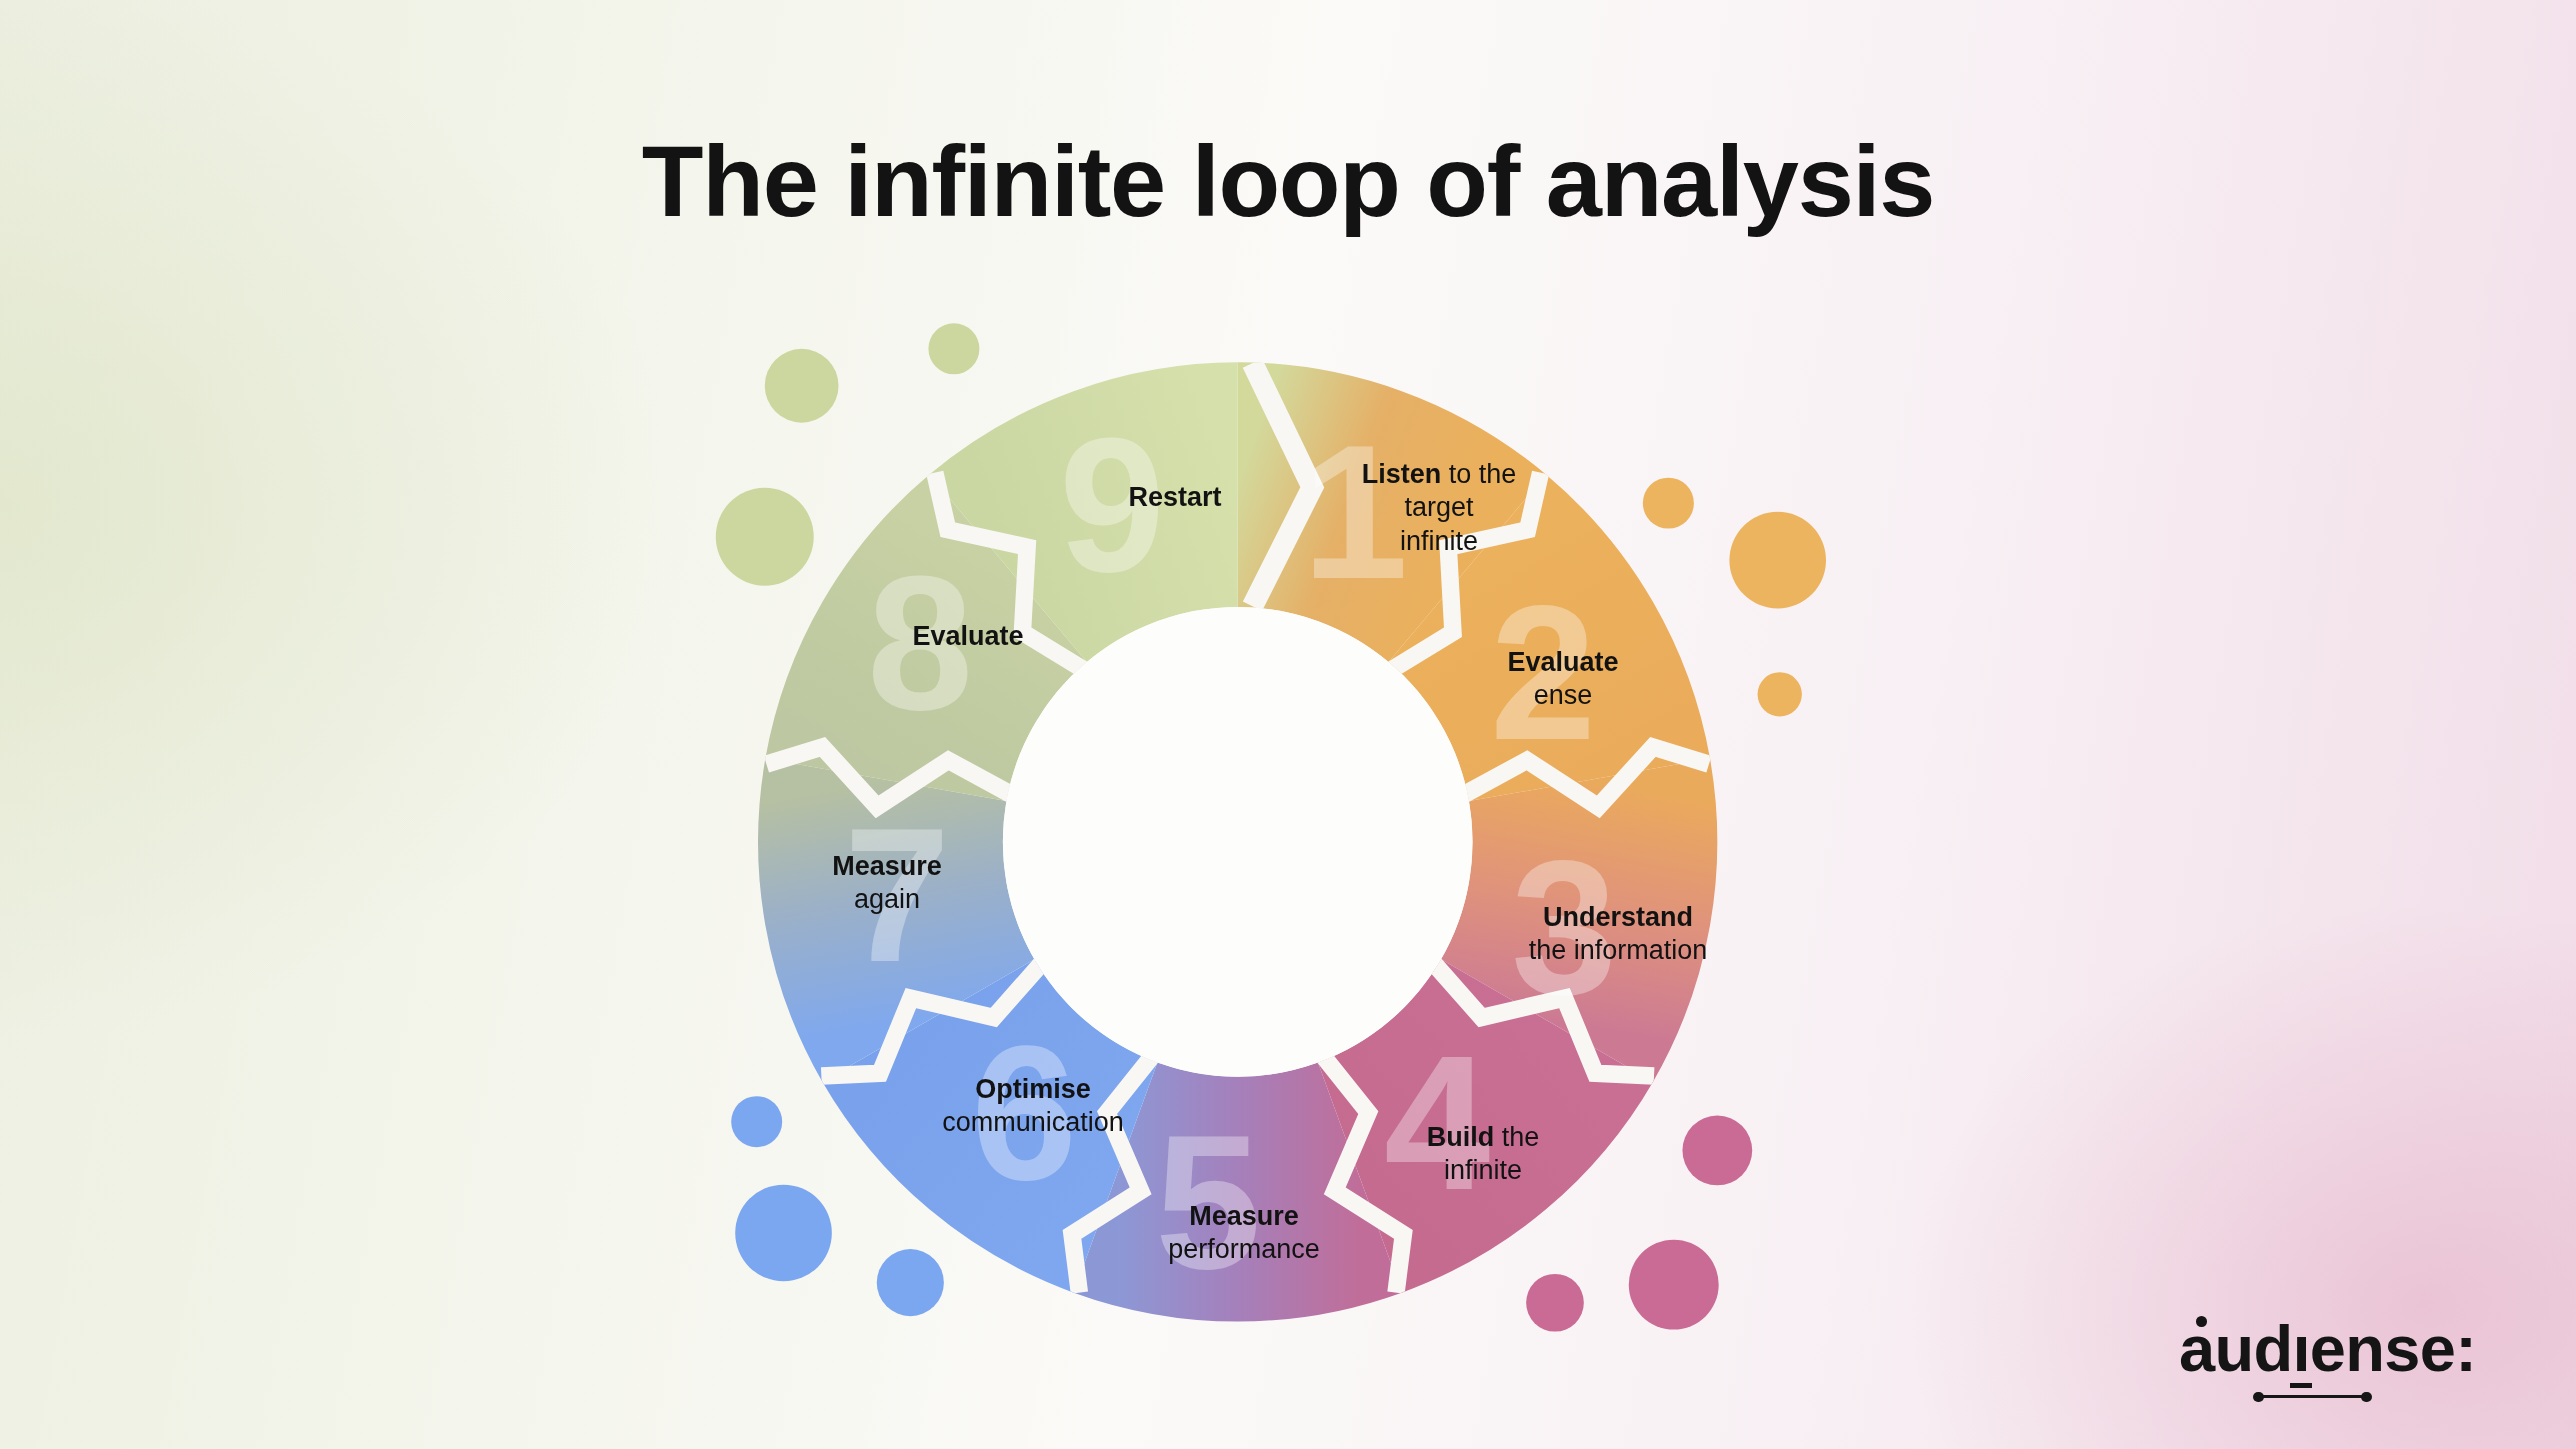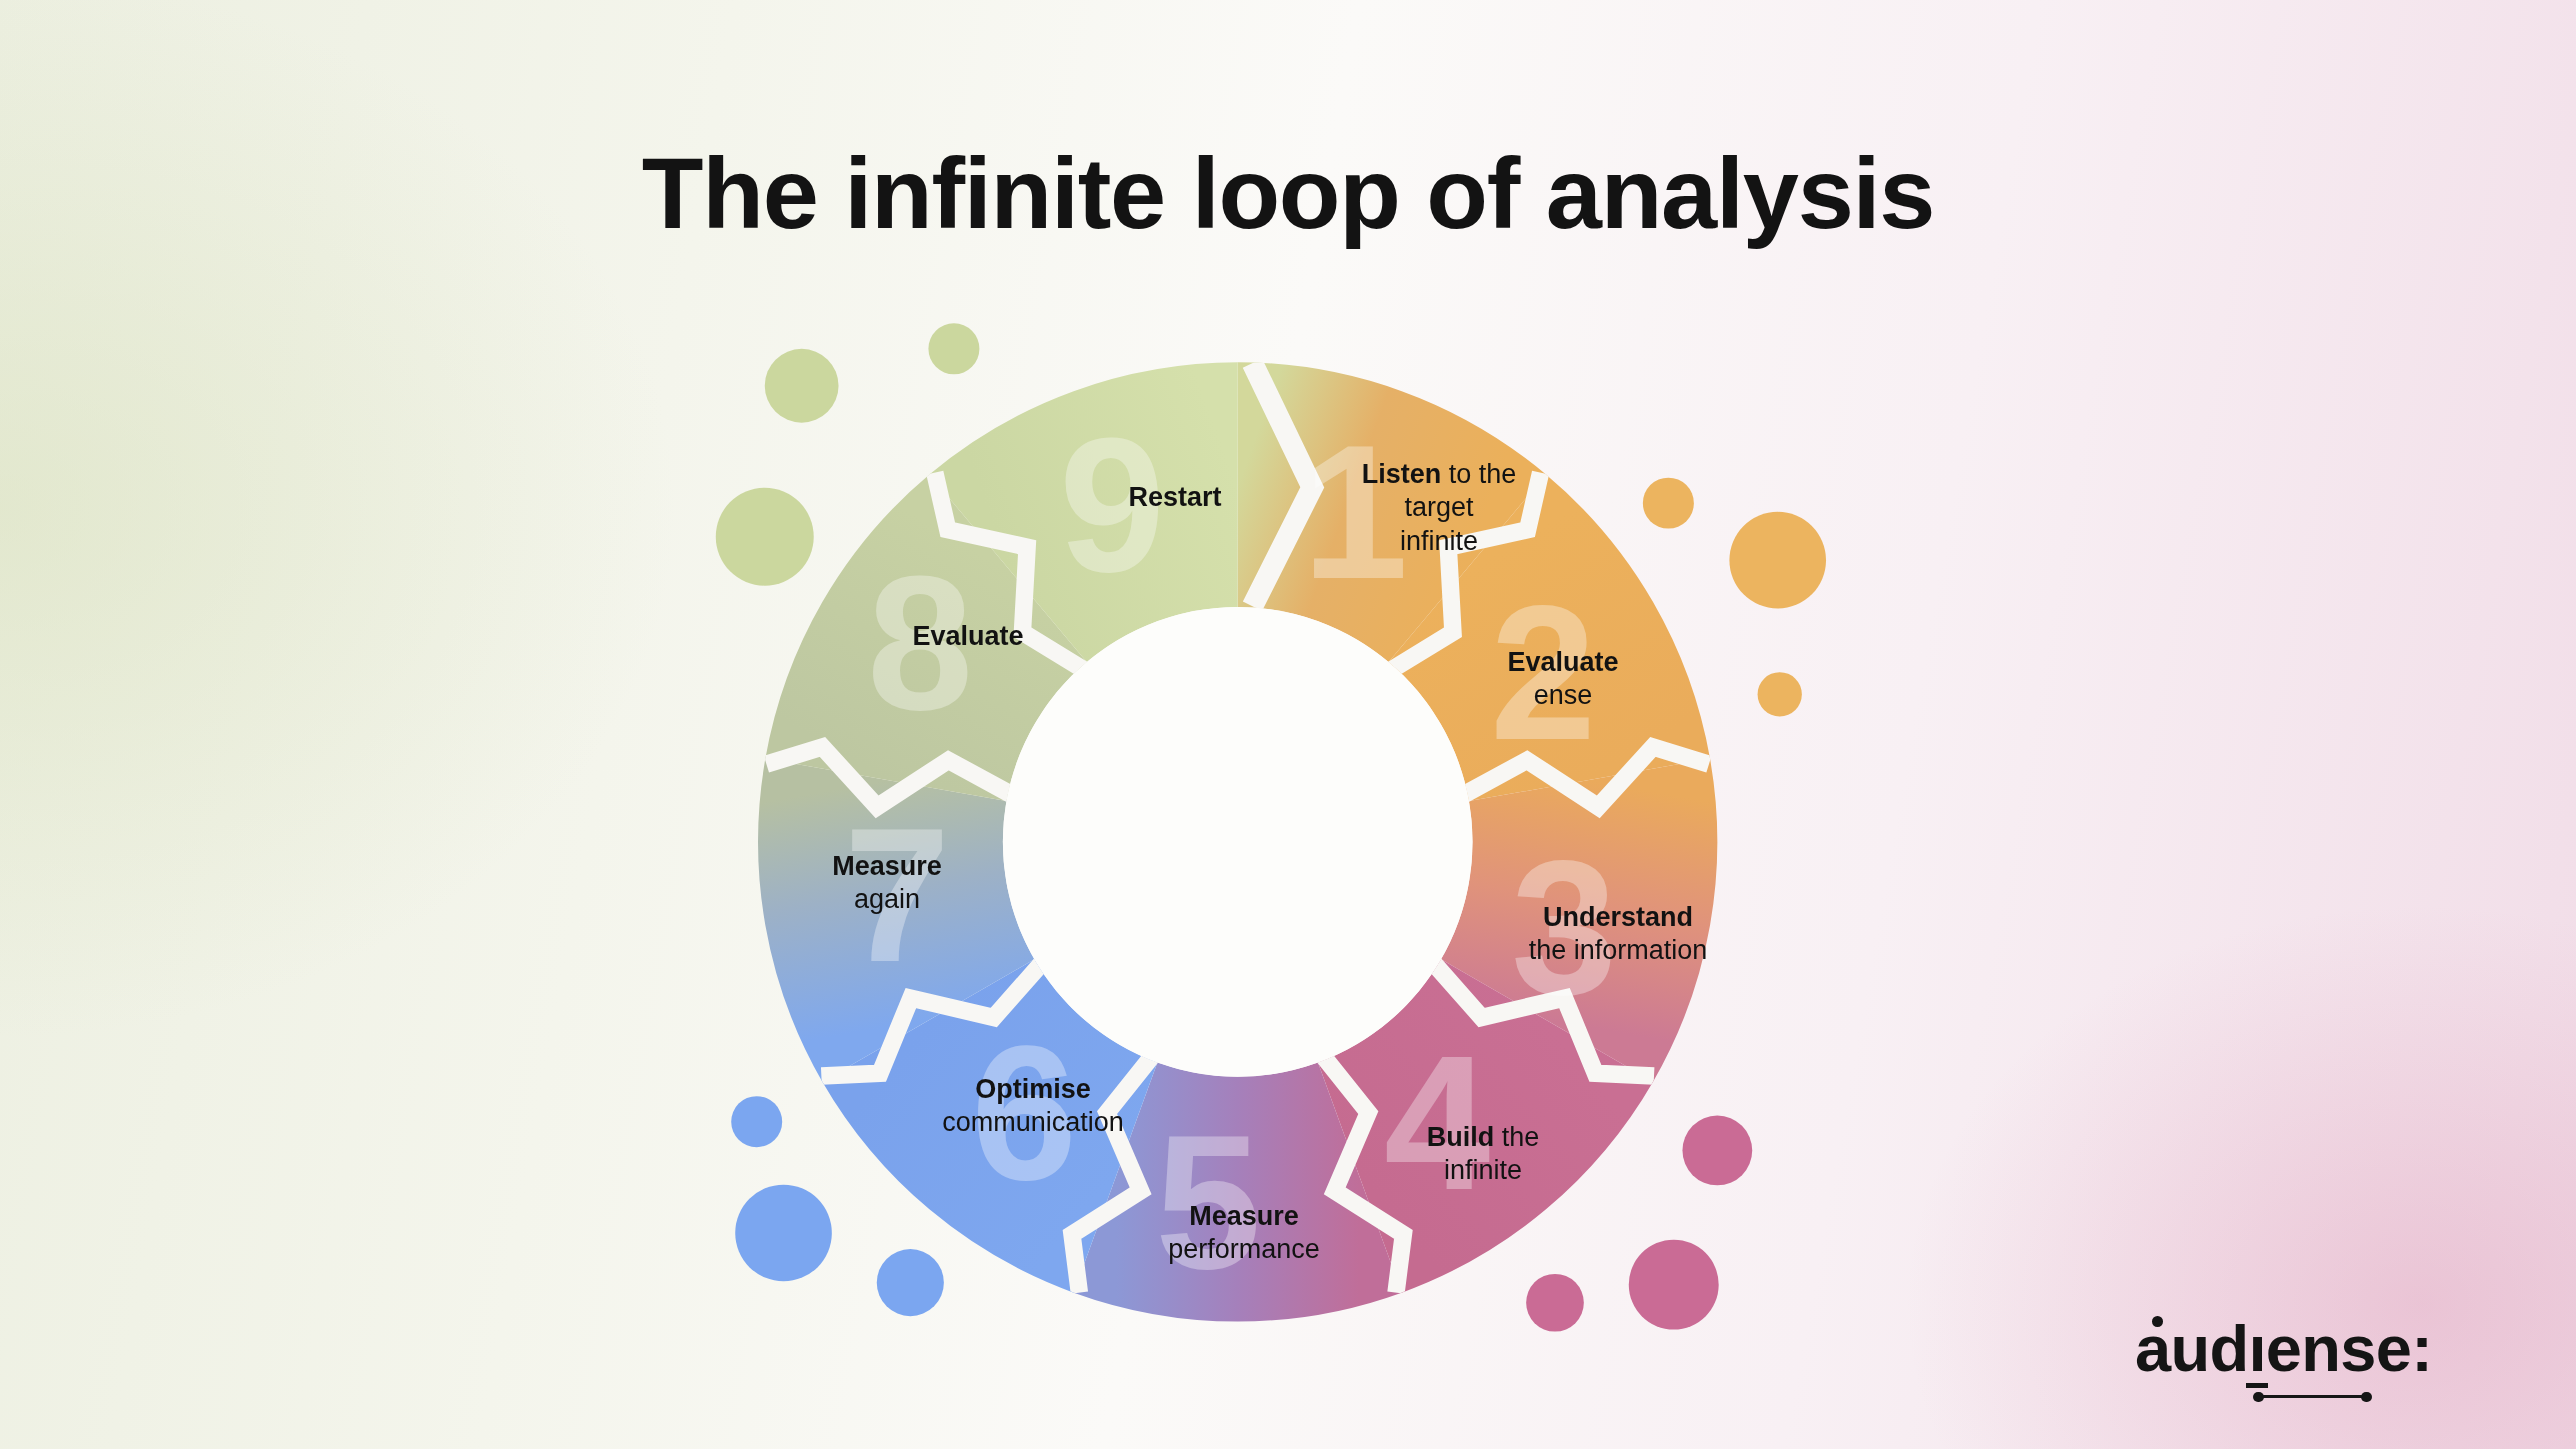--- a/index.html
+++ b/index.html
@@ -6,37 +6,37 @@
   body{width:2576px;height:1449px;overflow:hidden;}
   .canvas{
     position:relative;width:2576px;height:1449px;overflow:hidden;
     font-family:"Liberation Sans","DejaVu Sans",sans-serif;
     background:
       radial-gradient(738px 570px at 94% 90%, rgba(214,130,165,0.30), rgba(214,130,165,0) 70%),
       radial-gradient(939px 738px at 0% 35%, rgba(213,222,182,0.45), rgba(213,222,182,0) 72%),
       linear-gradient(100deg,#ecefe0 0%,#f4f5ec 26%,#fbfaf8 48%,#f8f0f4 72%,#f1dce7 100%);
   }
   .title{
-    position:absolute;left:50%;top:136px;transform:translateX(-50%);
+    position:absolute;left:50%;top:124px;transform:translateX(-50%);
     font-size:101px;font-weight:800;letter-spacing:-1.3px;color:#131313;white-space:nowrap;
   }
   #wheel{position:absolute;left:0;top:0;}
   .num{
     position:absolute;transform:translate(-50%,-50%);
     font-size:191px;font-weight:700;line-height:1;color:rgba(255,255,255,0.34);
     pointer-events:none;
   }
   .lbl{
     position:absolute;transform:translate(-50%,-50%);
     font-size:27px;line-height:1.24;color:#121212;text-align:center;white-space:nowrap;
   }
   .lbl .b{font-weight:700;}
   
   .logo{position:absolute;left:2135px;top:1316px;width:309px;height:114px;color:#151515;}
-  .logo-word{position:relative;font-size:65px;font-weight:700;letter-spacing:-0.7px;line-height:1;}
+  .logo-word{position:relative;font-size:65px;font-weight:700;letter-spacing:-0.7px;line-height:1;margin-left:44px;}
   .a-dot{position:absolute;left:17.4px;top:0px;width:10.7px;height:10.7px;border-radius:50%;background:#151515;}
   .iline{position:relative;}
   .iline::after{content:"";position:absolute;left:-2px;right:-2px;bottom:-2.7px;height:4.7px;background:#151515;}
   .logo-line{position:absolute;left:127px;top:79px;width:101px;height:3.4px;background:#161616;border-radius:2px;}
   .logo-line::before,.logo-line::after{
     content:"";position:absolute;top:-3.4px;width:10.7px;height:10.7px;border-radius:50%;background:#161616;}
   .logo-line::before{left:-8.7px;}
   .logo-line::after{right:-8.7px;}
 </style>
 </head>

